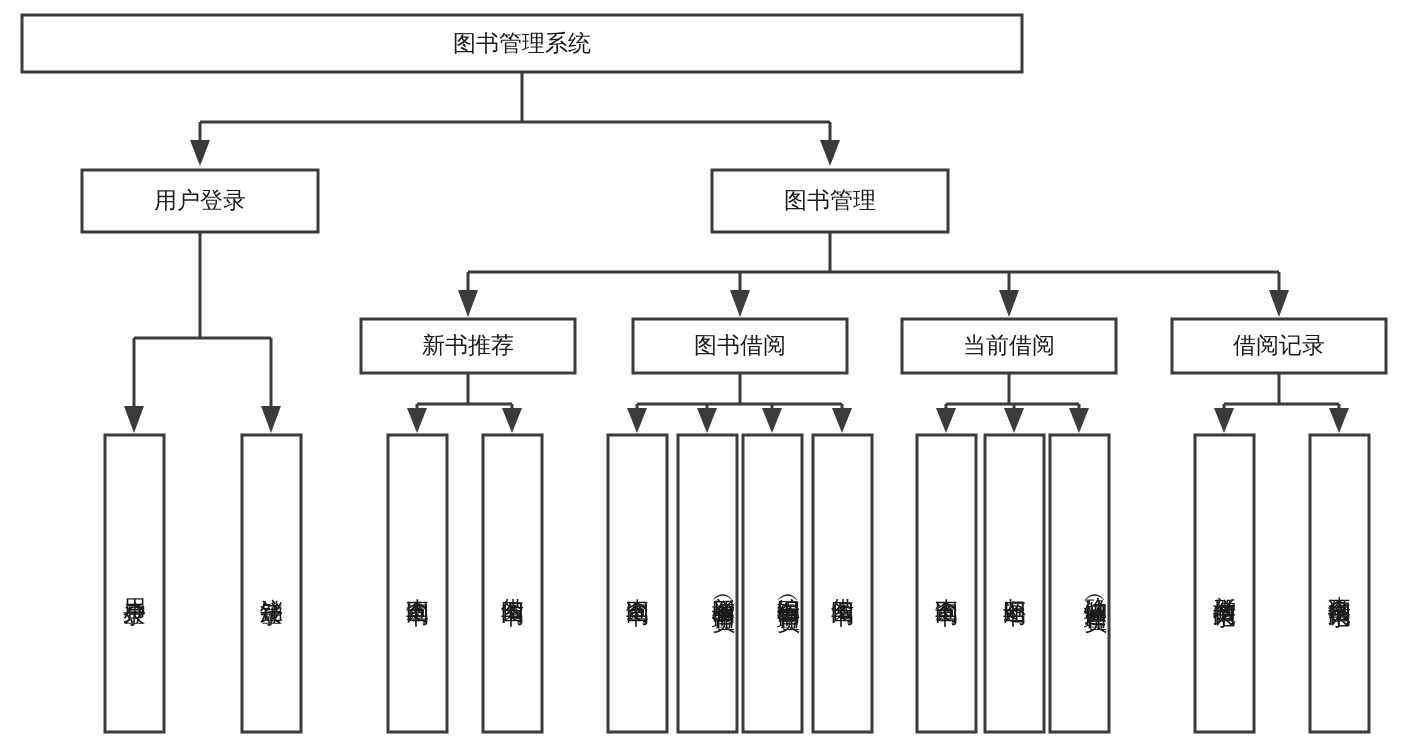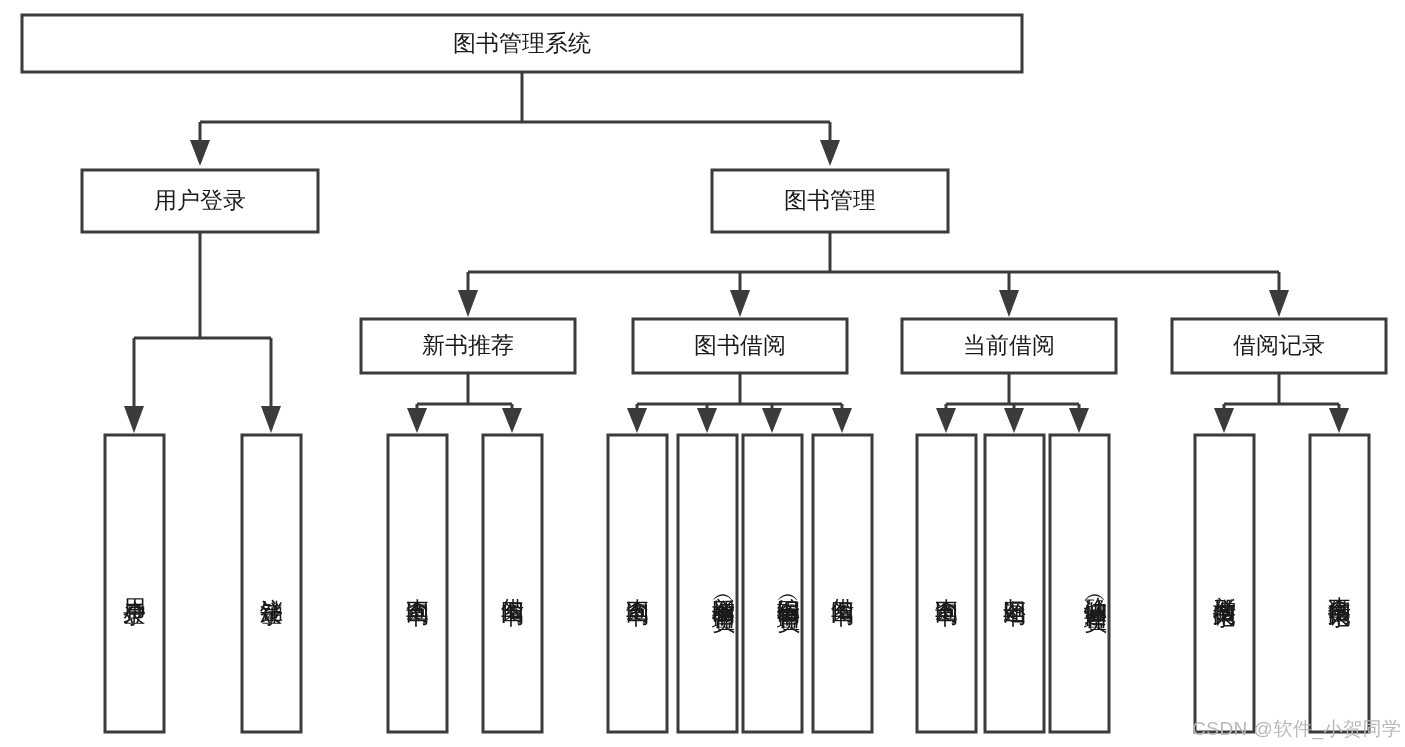--- a/index.html
+++ b/index.html
@@ -227,15 +227,14 @@
   <div class="leaf-label-v" style="left:743px; top:443px; width:59px; height:289px;">编辑图书（管理员）</div>
   <div class="leaf-label-v center-v" style="left:813px; top:435px; width:59px; height:297px;">借阅图书</div>
 
   <div class="leaf-label-v center-v" style="left:917px; top:435px; width:59px; height:297px;">查询图书</div>
   <div class="leaf-label-v center-v" style="left:985px; top:435px; width:59px; height:297px;">归还图书</div>
   <div class="leaf-label-v" style="left:1050px; top:443px; width:59px; height:289px;">确认归还（管理员）</div>
 
   <div class="leaf-label-v center-v" style="left:1195px; top:435px; width:59px; height:297px;">新增借阅记录</div>
   <div class="leaf-label-v center-v" style="left:1310px; top:435px; width:59px; height:297px;">查询借阅记录</div>
 
-  <div class="watermark" style="left:1192px; top:716px;">CSDN @软件_小贺同学</div>
 
 </div>
 
 </body></html>

